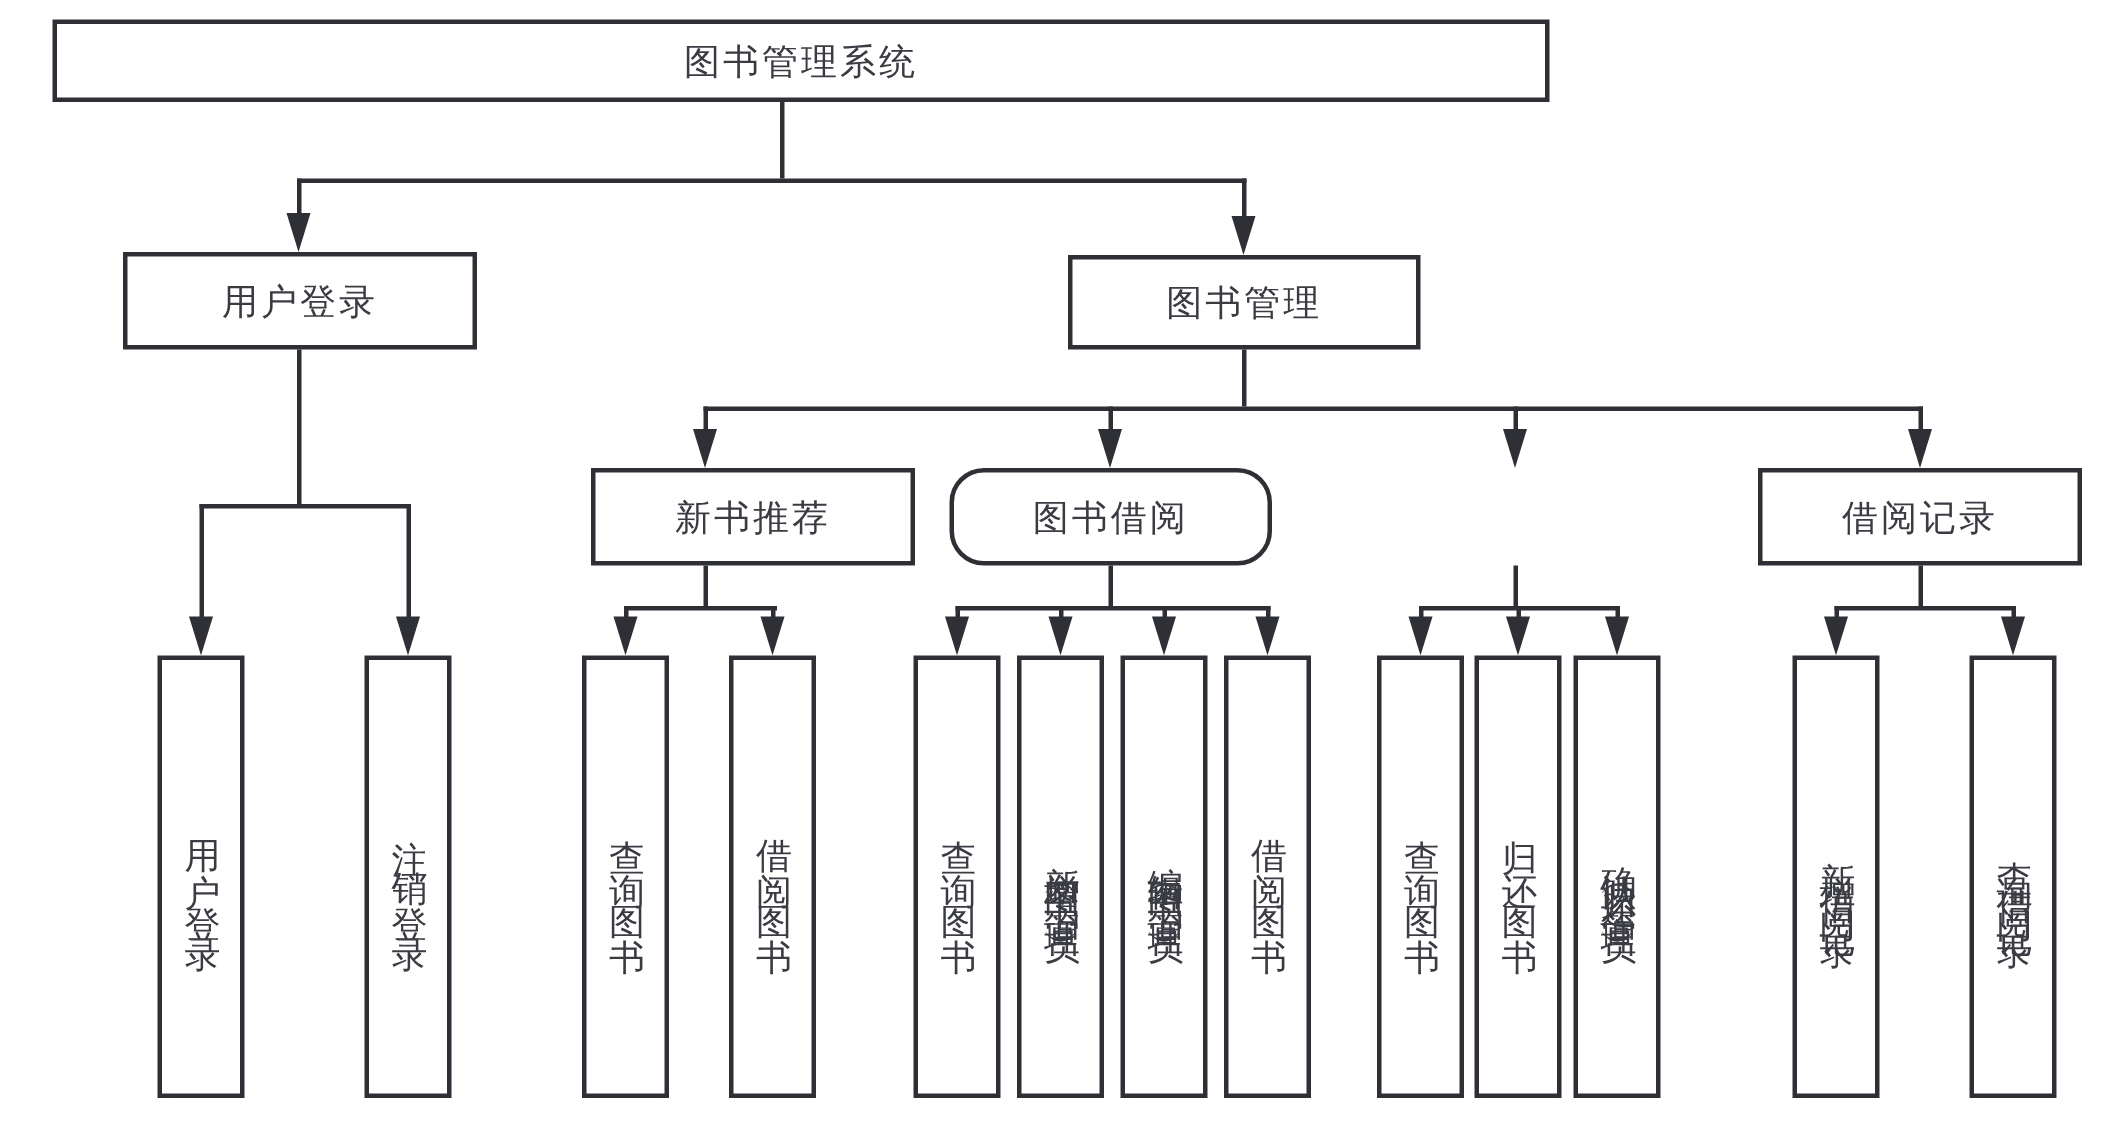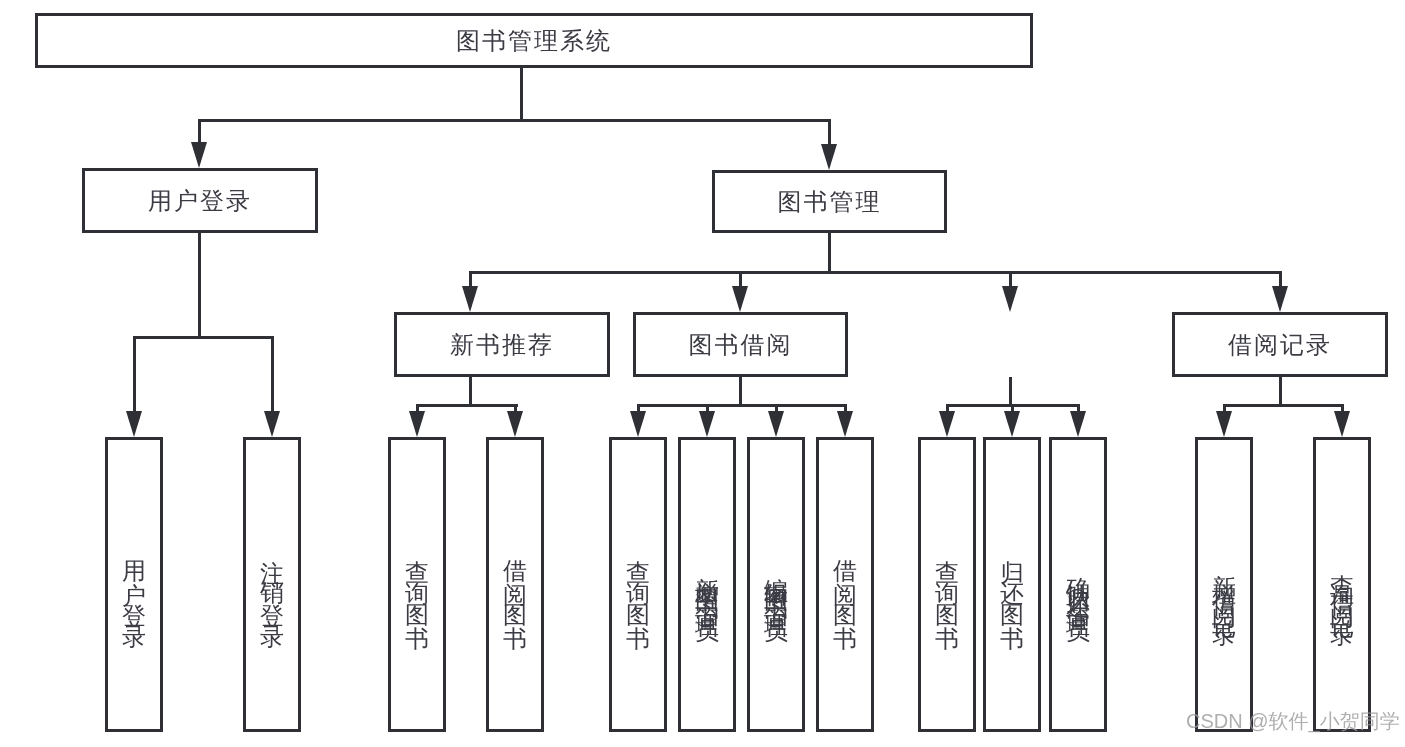--- a/index.html
+++ b/index.html
@@ -101,21 +101,21 @@
   <div class="line" style="left:739px; top:271px; width:3px; height:18px;"></div>
   <div class="arrow" style="left:732px; top:286px;"></div>
   <div class="line" style="left:1009px; top:271px; width:3px; height:18px;"></div>
   <div class="arrow" style="left:1002px; top:286px;"></div>
   <div class="line" style="left:1279px; top:271px; width:3px; height:18px;"></div>
   <div class="arrow" style="left:1272px; top:286px;"></div>
 
   <div class="box" style="left:362px; top:312px; width:216px; height:65px;margin-left:32px;">
     <span>新书推荐</span>
   </div>
-  <div class="box" style="left:633px; top:312px; width:215px; height:65px;">
+  <div class="box" style="left:633px; top:312px; width:215px; height:65px;border-radius:23px;">
     <span>图书借阅</span>
   </div>
   <div class="box" style="left:1172px; top:312px; width:216px; height:65px;">
     <span>借阅记录</span>
   </div>
 
   <div class="line" style="left:198px; top:233px; width:3px; height:103px;"></div>
   <div class="line" style="left:133px; top:336px; width:141px; height:3px;"></div>
   <div class="line" style="left:133px; top:336px; width:3px; height:78px;"></div>
   <div class="arrow" style="left:126px; top:411px;"></div>
@@ -193,15 +193,14 @@
     <span class="vtext v-tight">确认归还（管理员）</span>
   </div>
 
   <div class="vbox" style="left:1195px; top:437px; width:58px; height:295px;">
     <span class="vtext v-mid">新增借阅记录</span>
   </div>
   <div class="vbox" style="left:1313px; top:437px; width:58px; height:295px;">
     <span class="vtext v-mid">查询借阅记录</span>
   </div>
 
-  <div class="watermark">CSDN @软件_小贺同学</div>
 
 </div>
 
 </body></html>

